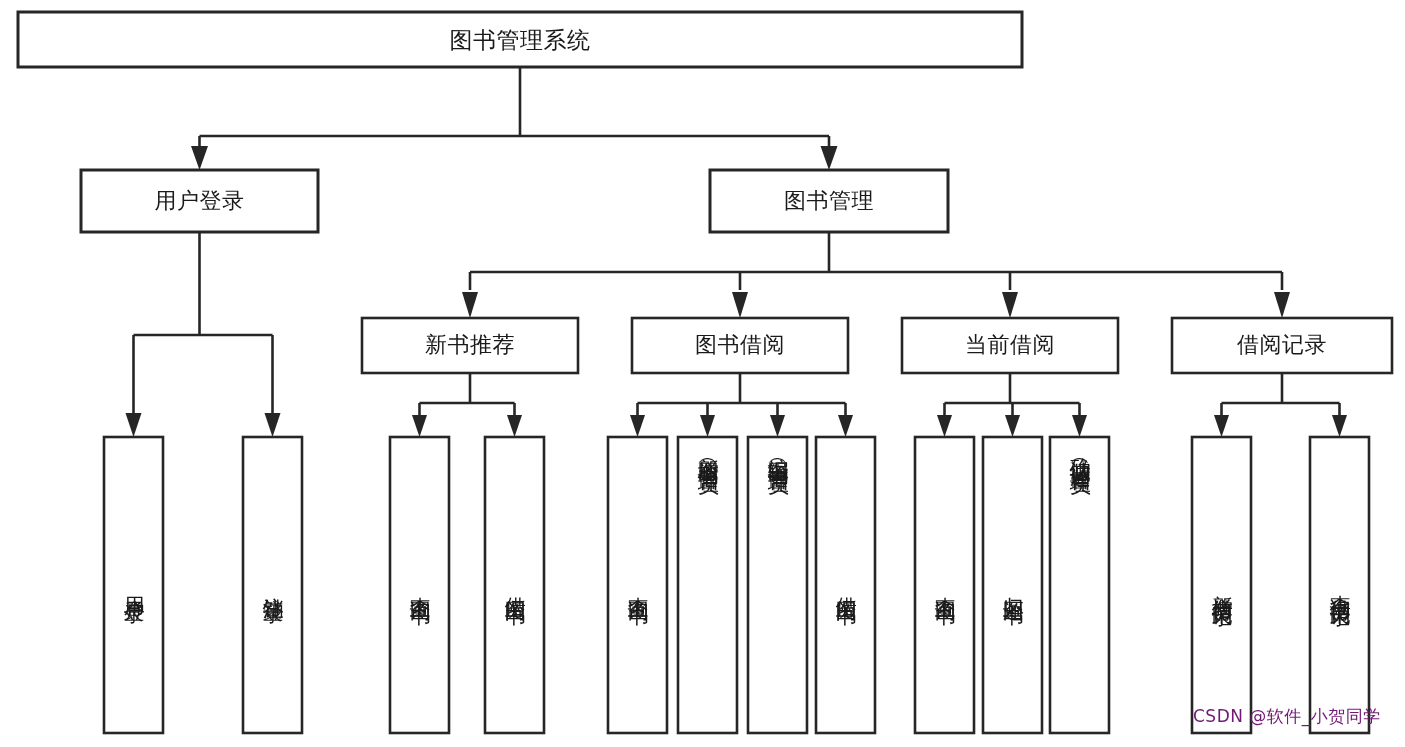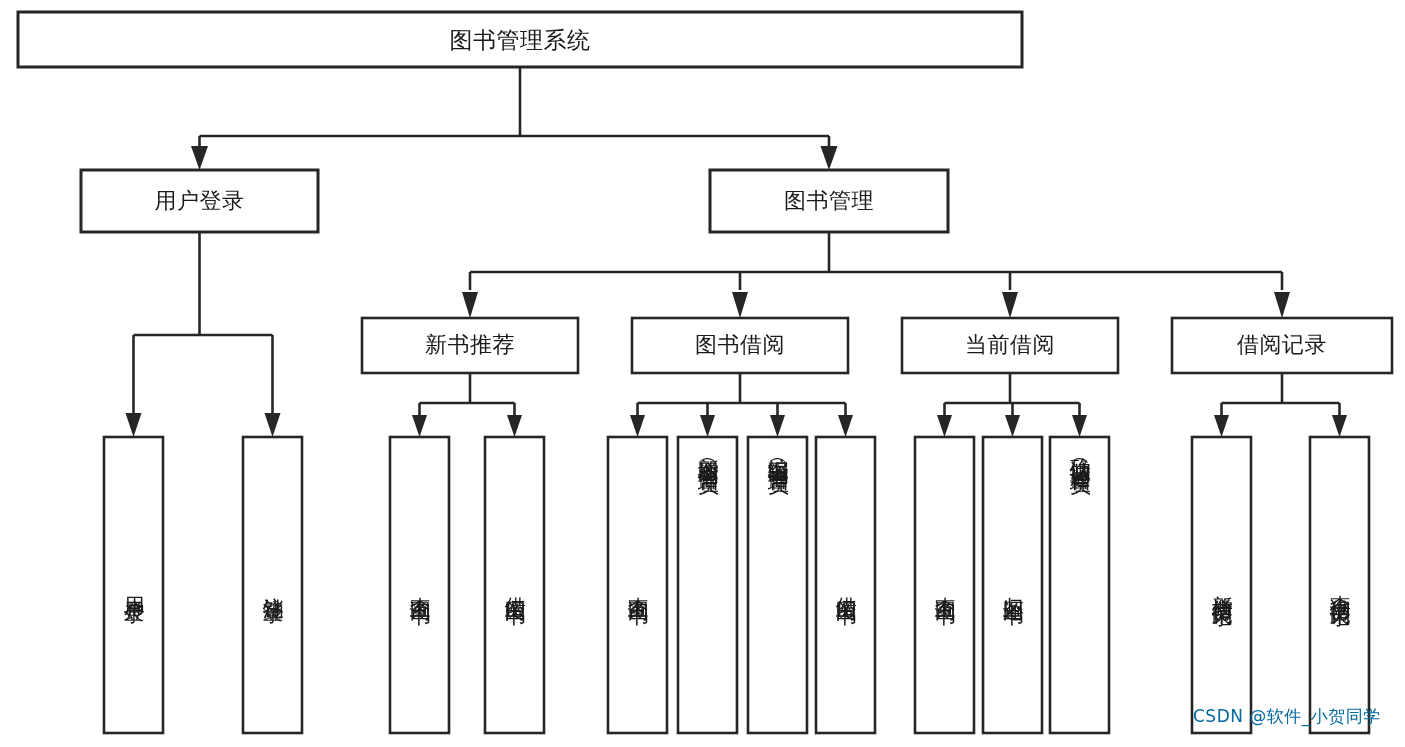--- a/index.html
+++ b/index.html
@@ -74,21 +74,21 @@
     line-height: 1.32;
     color: #1a1a1a;
     letter-spacing: 2.5px;
     white-space: nowrap;
     text-align: center;
   }
   .watermark {
     position: absolute;
     font-family: "DejaVu Sans", "Liberation Sans", sans-serif;
     font-size: 17px;
-    color: #0369a1;
+    color: #701a75;
     white-space: nowrap;
     letter-spacing: 0.5px;
   }
 </style>
 </head>
 <body>
 
 <div id="diagram-root">
 
   <svg class="diagram-canvas" viewBox="0 0 1405 747" xmlns="http://www.w3.org/2000/svg">

